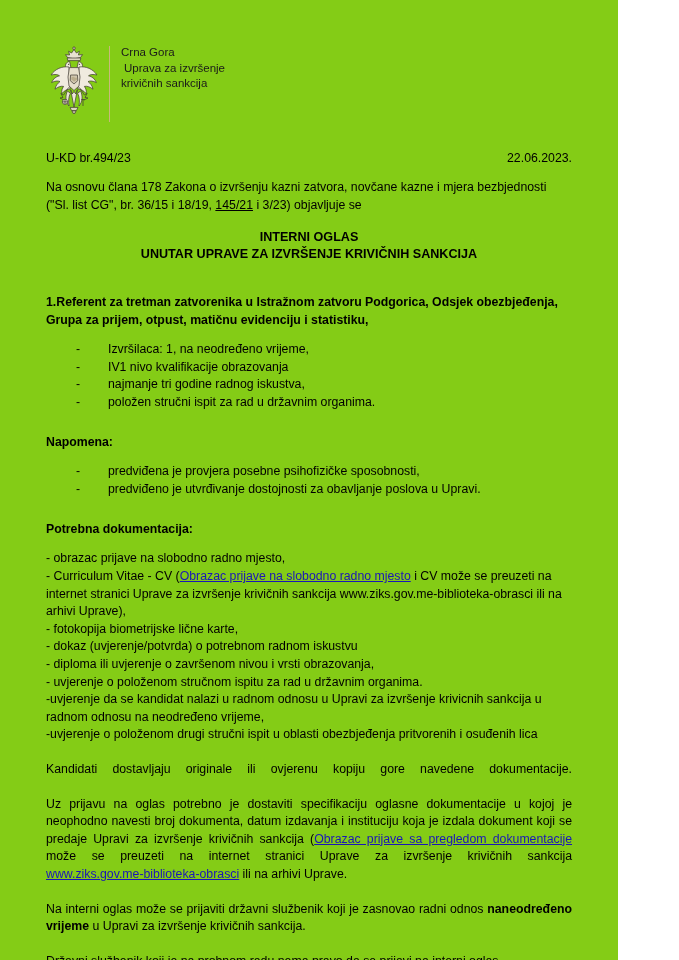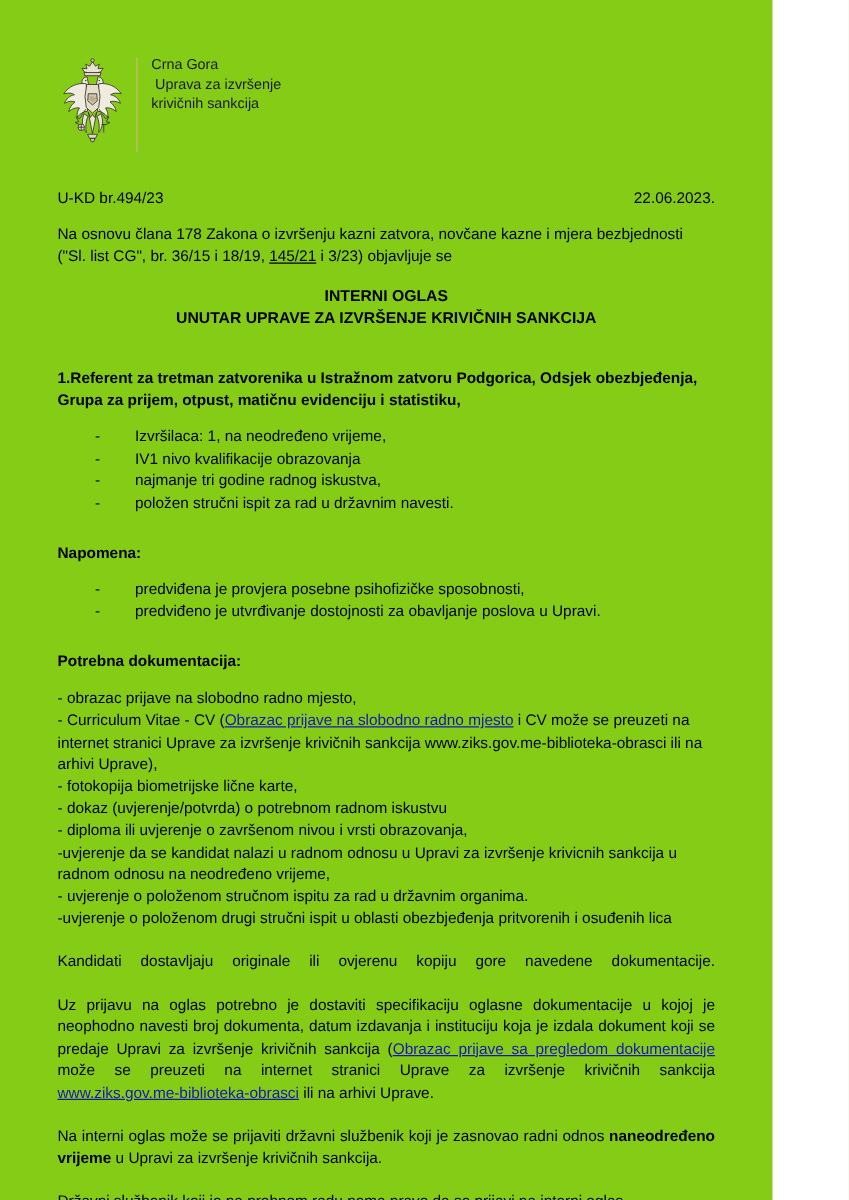--- a/index.html
+++ b/index.html
@@ -201,39 +201,39 @@
     <div>INTERNI OGLAS</div>
     <div>UNUTAR UPRAVE ZA IZVRŠENJE KRIVIČNIH SANKCIJA</div>
   </div>
 
   <p class="position">1.Referent za tretman zatvorenika u Istražnom zatvoru Podgorica, Odsjek obezbjeđenja, Grupa za prijem, otpust, matičnu evidenciju i statistiku,</p>
 
   <ul class="dashlist">
     <li>Izvršilaca: 1, na neodređeno vrijeme,</li>
     <li>IV1 nivo kvalifikacije obrazovanja</li>
     <li>najmanje tri godine radnog iskustva,</li>
-    <li>položen stručni ispit za rad u državnim navesti.</li>
+    <li>položen stručni ispit za rad u državnim organima.</li>
   </ul>
 
   <p class="subhead">Napomena:</p>
   <ul class="dashlist">
     <li>predviđena je provjera posebne psihofizičke sposobnosti,</li>
     <li>predviđeno je utvrđivanje dostojnosti za obavljanje poslova u Upravi.</li>
   </ul>
 
   <p class="subhead">Potrebna dokumentacija:</p>
 
   <div class="doclist">
     <span class="ln">- obrazac prijave na slobodno radno mjesto,</span>
     <span><span>- Curriculum Vitae - CV (</span><a class="weblink" href="#">Obrazac prijave na slobodno radno mjesto</a><span> i CV može se preuzeti na internet stranici Uprave za izvršenje krivičnih sankcija www.ziks.gov.me-biblioteka-obrasci ili na arhivi Uprave),</span></span>
     <span class="ln">- fotokopija biometrijske lične karte,</span>
     <span class="ln">- dokaz (uvjerenje/potvrda) o potrebnom radnom iskustvu</span>
     <span class="ln">- diploma ili uvjerenje o završenom nivou i vrsti obrazovanja,</span>
+    <span class="ln">- uvjerenje o položenom stručnom ispitu za rad u državnim organima.</span>
     <span class="ln">-uvjerenje da se kandidat nalazi u radnom odnosu  u Upravi za izvršenje krivicnih sankcija u radnom odnosu na neodređeno vrijeme,</span>
-    <span class="ln">- uvjerenje o položenom stručnom ispitu za rad u državnim organima.</span>
     <span class="ln">-uvjerenje o položenom drugi stručni ispit u oblasti obezbjeđenja pritvorenih i osuđenih lica</span>
   </div>
 
   <p class="para j-wide">Kandidati dostavljaju originale ili ovjerenu kopiju gore navedene dokumentacije.</p>
 
   <p class="para"><span>Uz prijavu na oglas potrebno je dostaviti specifikaciju oglasne dokumentacije u kojoj je neophodno navesti broj dokumenta, datum izdavanja i instituciju koja je izdala dokument koji se predaje Upravi za izvršenje krivičnih sankcija  (</span><a class="weblink" href="#">Obrazac prijave sa pregledom dokumentacije</a><span> može se preuzeti na internet stranici Uprave za izvršenje krivičnih sankcija </span><a class="weblink nowrap" href="#">www.ziks.gov.me-biblioteka-obrasci</a><span> ili na arhivi Uprave.</span></p>
 
   <p class="para"><span>Na interni oglas može se prijaviti državni službenik koji je zasnovao radni odnos </span><b>naneodređeno vrijeme</b><span> u Upravi za izvršenje krivičnih sankcija.</span></p>
 
   <p class="para">Državni službenik koji je na probnom radu nema pravo da se prijavi na interni oglas.</p>

